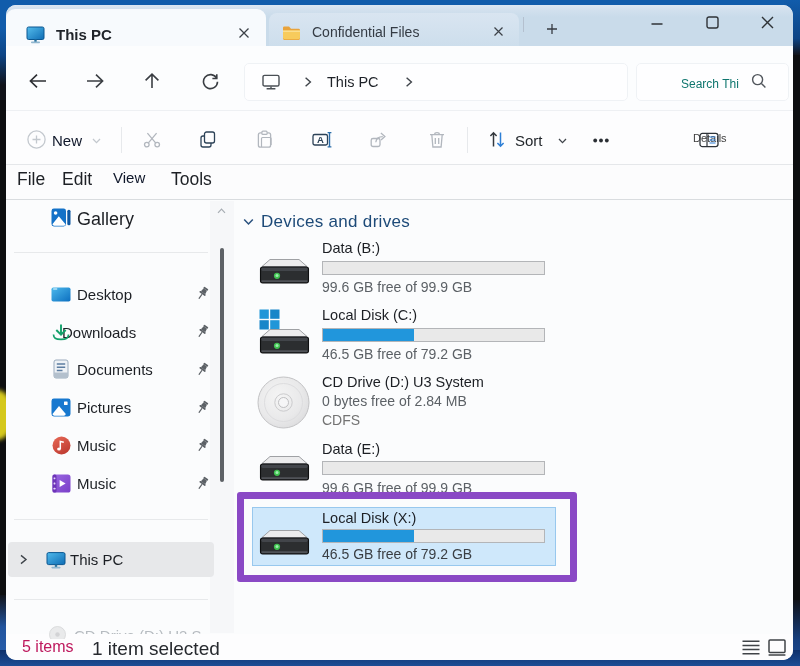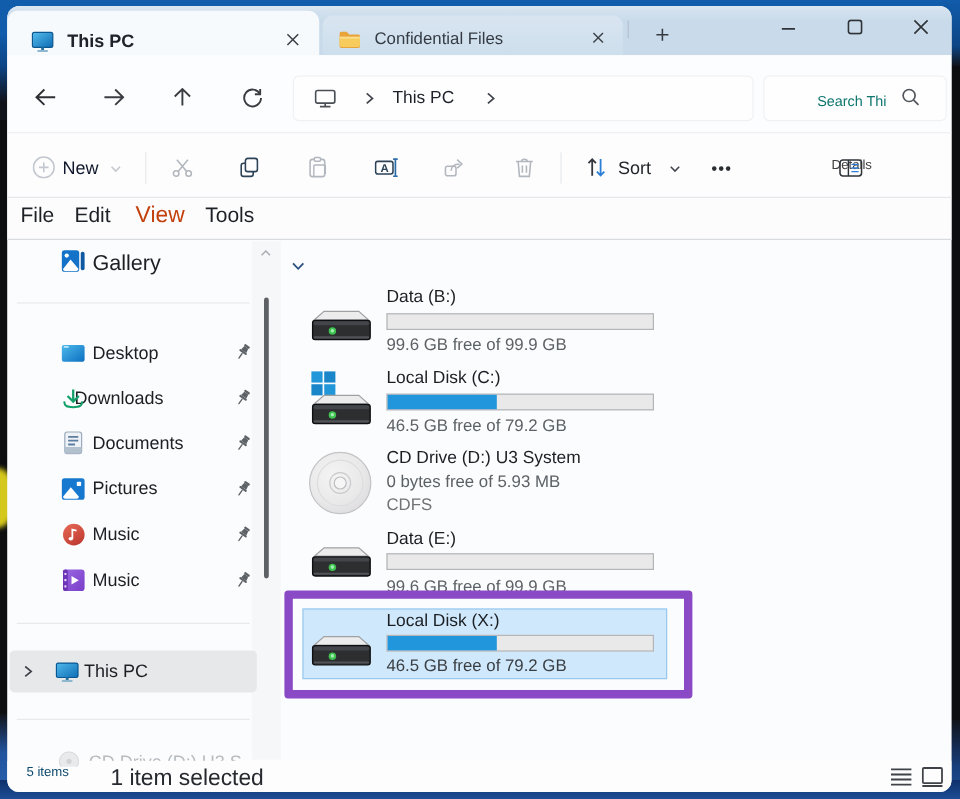--- a/index.html
+++ b/index.html
@@ -33,68 +33,69 @@
     <div class="ab" style="left:0;top:105px;width:787px;height:55px;background:#fdfdfe;border-top:1px solid #eef0f3;border-bottom:1px solid #e5e7ea"></div>
     <div class="ab" style="left:115px;top:122px;width:1px;height:26px;background:#e7e9ec"></div>
     <div class="ab" style="left:461px;top:122px;width:1px;height:26px;background:#e7e9ec"></div>
     <div class="txt" style="left:46px;top:126.5px;font-size:15px;color:#0f172a">New</div>
     <div class="txt" style="left:509px;top:126.5px;font-size:15px;color:#23272c">Sort</div>
     <div class="txt" style="left:687px;top:127px;font-size:11px;color:#404040">Details</div>
 
     <div class="ab" style="left:0;top:160px;width:787px;height:35px;background:#fcfcfd;border-bottom:1px solid #d9dcdf"></div>
     <div class="txt" style="left:11px;top:164px;font-size:17.5px;color:#1d2025">File</div>
     <div class="txt" style="left:56px;top:164px;font-size:17.5px;color:#1d2025">Edit</div>
-    <div class="txt" style="left:107px;top:164px;font-size:19px;color:#c2410c">View</div>
+    <div class="txt" style="left:107px;top:164px;font-size:15px;color:#0f172a">View</div>
     <div class="txt" style="left:165px;top:164px;font-size:17.5px;color:#1d2025">Tools</div>
 
     <div class="ab" style="left:204px;top:196px;width:24px;height:432px;background:#f6f7f9"></div>
     <div class="ab" style="left:213.5px;top:243px;width:4px;height:234px;background:#5d6166;border-radius:2px"></div>
     <div class="ab" style="left:8px;top:247px;width:194px;height:1px;background:#e7e9eb"></div>
     <div class="ab" style="left:8px;top:514px;width:194px;height:1px;background:#e7e9eb"></div>
     <div class="ab" style="left:2px;top:537px;width:206px;height:35px;background:#e7e8ea;border-radius:4px"></div>
     <div class="ab" style="left:8px;top:594px;width:194px;height:1px;background:#e7e9eb"></div>
     <div class="txt" style="left:71px;top:204px;font-size:18px">Gallery</div>
     <div class="txt" style="left:71px;top:280.5px;font-size:15px">Desktop</div>
     <div class="txt" style="left:56px;top:318.5px;font-size:15px">Downloads</div>
     <div class="txt" style="left:71px;top:356px;font-size:15px">Documents</div>
     <div class="txt" style="left:71px;top:394px;font-size:15px">Pictures</div>
     <div class="txt" style="left:71px;top:432px;font-size:15px">Music</div>
     <div class="txt" style="left:71px;top:470px;font-size:15px">Music</div>
     <div class="txt" style="left:64px;top:546px;font-size:15px">This PC</div>
     <div class="txt" style="left:68px;top:622px;font-size:15px;color:#b6bbc0">CD Drive (D:) U3 S...</div>
 
+    <div class="txt" style="left:255px;top:207px;font-size:17px;letter-spacing:0.3px;color:#1d4a78">Devices and drives</div>
 
     <div class="txt" style="left:316px;top:235px;font-size:14.5px">Data (B:)</div>
     <div class="ab" style="left:316px;top:256px;width:223px;height:14px;background:#e9e9e9;border:1px solid #b3b5b8"></div>
     <div class="txt" style="left:316px;top:274px;font-size:14px;color:#5c6166">99.6 GB free of 99.9 GB</div>
 
     <div class="txt" style="left:316px;top:302px;font-size:14.5px">Local Disk (C:)</div>
     <div class="ab" style="left:316px;top:323px;width:223px;height:14px;background:#e9e9e9;border:1px solid #b3b5b8">
         <div style="width:91px;height:100%;background:#2196dc"></div>
       </div>
     <div class="txt" style="left:316px;top:341px;font-size:14px;color:#5c6166">46.5 GB free of 79.2 GB</div>
 
     <div class="txt" style="left:316px;top:369px;font-size:14.5px">CD Drive (D:) U3 System</div>
-    <div class="txt" style="left:316px;top:388px;font-size:14px;color:#5c6166">0 bytes free of 5.93 MB</div>
+    <div class="txt" style="left:316px;top:388px;font-size:14px;color:#5c6166">0 bytes free of 2.84 MB</div>
     <div class="txt" style="left:316px;top:407px;font-size:14px;color:#737373">CDFS</div>
 
     <div class="txt" style="left:316px;top:436px;font-size:14.5px">Data (E:)</div>
     <div class="ab" style="left:316px;top:456px;width:223px;height:14px;background:#e9e9e9;border:1px solid #b3b5b8"></div>
     <div class="txt" style="left:316px;top:475px;font-size:14px;color:#5c6166">99.6 GB free of 99.9 GB</div>
 
     <div class="ab" style="left:246px;top:502px;width:304px;height:59px;background:#cfe8fb;border:1px solid #98c8ee"></div>
     <div class="txt" style="left:316px;top:505px;font-size:14.5px">Local Disk (X:)</div>
     <div class="ab" style="left:316px;top:524px;width:223px;height:14px;background:#e9e9e9;border:1px solid #b3b5b8">
         <div style="width:91px;height:100%;background:#2196dc"></div>
       </div>
     <div class="txt" style="left:316px;top:541px;font-size:14px;color:#3a3e43">46.5 GB free of 79.2 GB</div>
     <div class="ab" style="left:231px;top:487px;width:340px;height:90px;border:7px solid #8a49c5;border-radius:3px"></div>
 
     <div class="ab" style="left:0;top:629px;width:787px;height:26px;background:#fdfdfe"></div>
-    <div class="txt" style="left:16px;top:633px;font-size:11px;color:#0c4a6e">5 items</div>
+    <div class="txt" style="left:16px;top:633px;font-size:16px;color:#be185d">5 items</div>
     <div class="txt" style="left:86px;top:633px;font-size:19px;color:#26292e">1 item selected</div>
 
     <svg style="left:20px;top:20px" width="19" height="19" viewBox="0 0 19 19">
       <defs>
           <linearGradient id="mg" x1="0" y1="0" x2="1" y2="1">
             <stop offset="0" stop-color="#55bdec"></stop>
             <stop offset="1" stop-color="#0e6cb4"></stop>
           </linearGradient>
         </defs>
       <rect x="1" y="2" width="17" height="12.5" rx="1.6" fill="url(#mg)" stroke="#0a5791" stroke-width="1"></rect>

